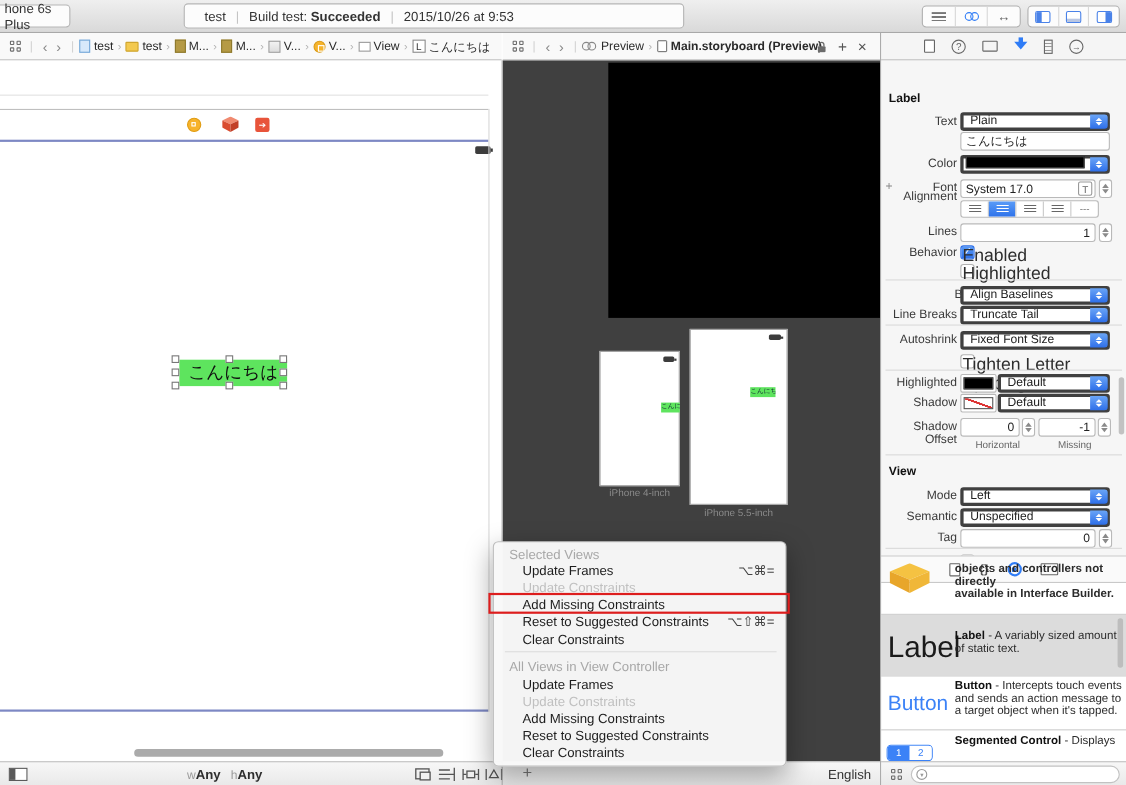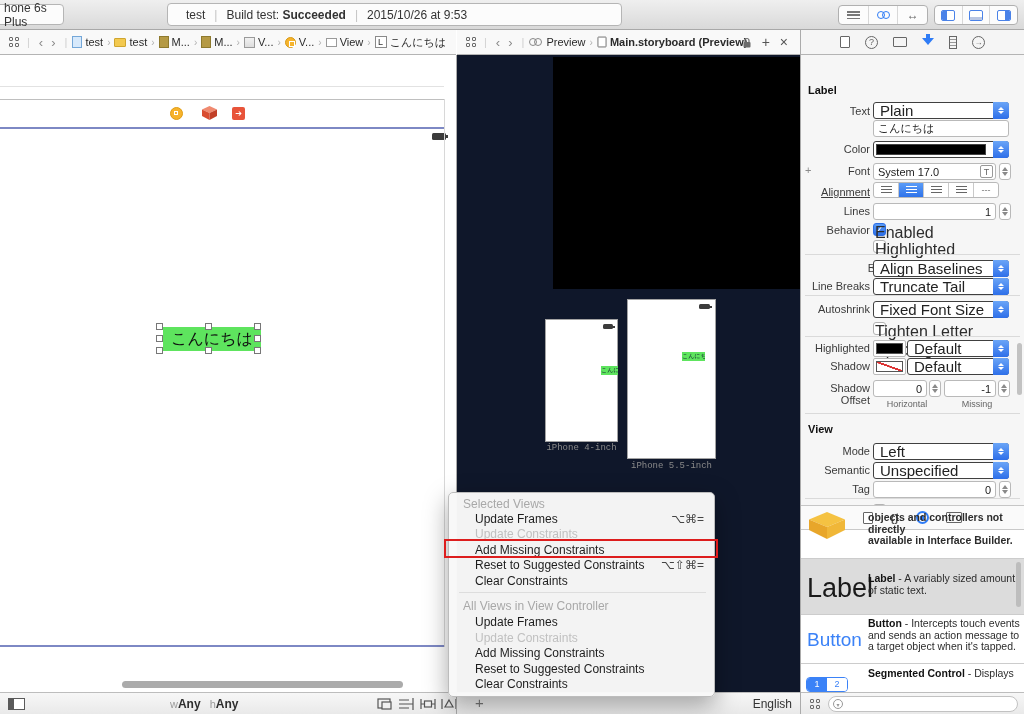--- a/index.html
+++ b/index.html
@@ -67,31 +67,31 @@
   .battery { position:absolute; background:#3c3c3c; border-radius:1.5px; }
   .battery:after { content:""; position:absolute; right:-2px; top:30%; width:2px; height:40%; background:#3c3c3c; }
 
   
   .bottombar { position:absolute; top:692px; height:22px; background:linear-gradient(#f7f7f7,#e9e9e9);
                border-top:1px solid #bdbdbd; }
   .sizeclass span.key { color:#9a9a9a; font-size:11px; }
   .sizeclass span.val { color:#2e2e2e; font-size:12px; font-weight:bold; }
 
   
-  .preview { position:absolute; left:457px; top:55px; width:343px; height:637px; background:#0f172a; overflow:hidden;font-family:Liberation Mono, monospace; }
+  .preview { position:absolute; left:457px; top:55px; width:343px; height:637px; background:#404040; overflow:hidden; }
   .phone { position:absolute; background:#fff; border:1px solid #a3a3a3; }
   .chip { position:absolute; background:#5ee45e; overflow:hidden; font-size:6px; line-height:9px; color:#123; white-space:nowrap; }
   .dev-label { position:absolute; text-align:center; font-size:9px; color:#8a8a8a; }
 
   
   .inspector { position:absolute; left:801px; top:55px; width:223px; height:637px; background:#f6f6f6; overflow:hidden; }
   .ilabel { position:absolute; left:0; width:69px; text-align:right; color:#3a3a3a; font-size:11px; }
   .ihead { position:absolute; left:7px; font-weight:bold; font-size:11px; color:#111; }
-  .popup { position:absolute; left:72px; width:136px; height:17px; background:#fff; border:1px solid #404040;
-           border-radius:3px; display:flex; align-items:center; padding:0 20px 0 6px; font-size:15px; }
+  .popup { position:absolute; left:72px; width:136px; height:17px; background:#fff; border:3px solid #404040;
+           border-radius:3px; display:flex; align-items:flex-end; padding:0 20px 0 6px; font-size:11px; }
   .popup .cap { position:absolute; right:-1px; top:-1px; bottom:-1px; width:16px; border-radius:0 3px 3px 0;
                 background:linear-gradient(#6aa5f7,#2e6fe9); display:flex; flex-direction:column;
                 align-items:center; justify-content:center; }
   .cap .up { width:0; height:0; border:3px solid transparent; border-bottom:3.5px solid #fff; margin-bottom:1.5px; }
   .cap .dn { width:0; height:0; border:3px solid transparent; border-top:3.5px solid #fff; }
   .ifield { position:absolute; height:17px; background:#fff; border:1px solid #b9b9b9; border-radius:3px;
             display:flex; align-items:center; padding:0 4px; font-size:11px; }
   .stepper { position:absolute; width:12px; height:17px; background:#fff; border:1px solid #b9b9b9; border-radius:3px;
              display:flex; flex-direction:column; align-items:center; justify-content:center; }
   .stepper .up { width:0; height:0; border:3px solid transparent; border-bottom:4px solid #8a8a8a; margin-bottom:1px; }
@@ -403,21 +403,21 @@
     <div class="ilabel" style="top:110px;">Font</div>
     <div class="ifield" style="top:108px; left:72px; width:123px; padding-right:2px;">
       <span style="flex:1">System 17.0</span>
       <span style="width:13px; height:13px; border:1px solid #999; border-radius:2px; font-size:9px; display:flex; align-items:center; justify-content:center; color:#666;">T</span>
     </div>
     <div class="stepper" style="top:108px; left:198px;">
         <i class="up"></i>
         <i class="dn"></i>
       </div>
 
-    <div class="ilabel" style="top:131px;text-decoration:underline;">Alignment</div>
+    <div class="ilabel" style="top:118px;">Alignment</div>
     <div class="segctl" style="top:127px;">
       <div class="cell">
           <span class="alines"></span>
         </div>
       <div class="cell sel">
           <span class="alines"></span>
         </div>
       <div class="cell">
           <span class="alines"></span>
         </div>

